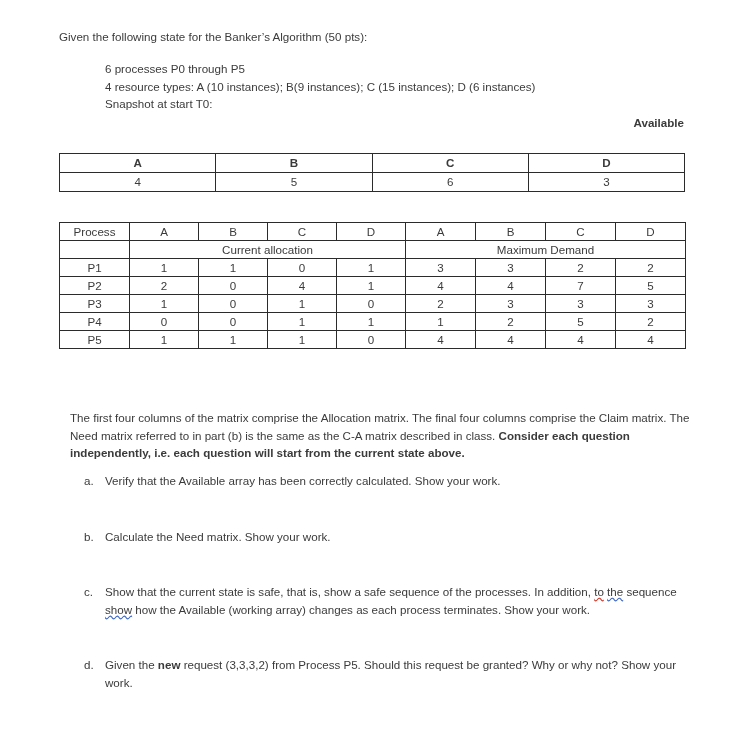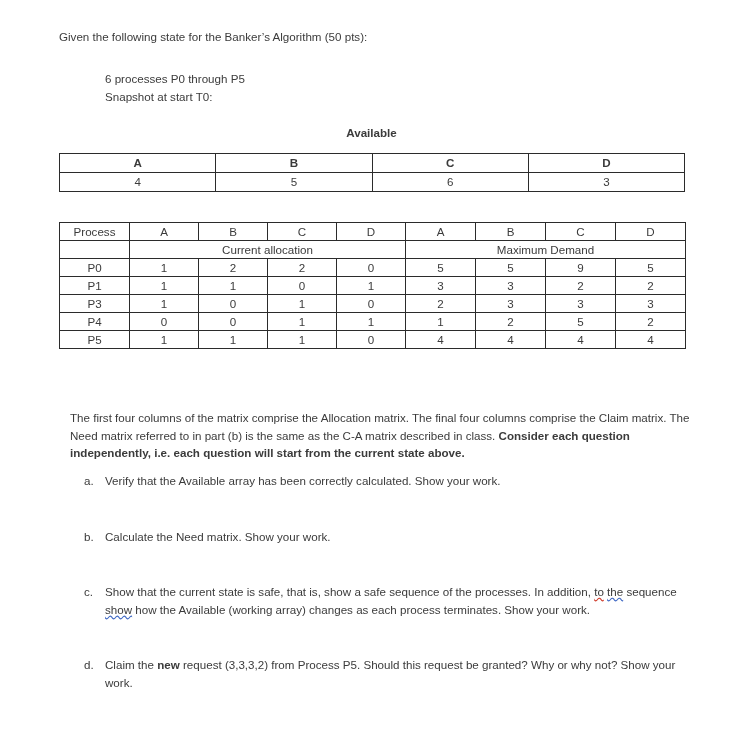--- a/index.html
+++ b/index.html
@@ -26,31 +26,31 @@
   }
   .intro-line {
     position: absolute;
     left: 59px;
     top: 28px;
     width: 640px;
   }
   .indent-block {
     position: absolute;
     left: 105px;
-    top: 70px;
+    top: 60px;
     width: 600px;
   }
   .indent-block div { white-space: nowrap; }
 
   .avail-label {
     position: absolute;
     left: 59px;
-    top: 124px;
+    top: 114px;
     width: 625px;
-    text-align: center;
+    text-align: right;
     font-weight: bold;
   }
 
   table.grid {
     border-collapse: collapse;
     table-layout: fixed;
     position: absolute;
   }
   table.grid td, table.grid th {
     border: 1px solid #2b2b2b;
@@ -122,20 +122,21 @@
 </style>
 </head>
 <body>
 
 <div class="page">
 
   <div class="intro-line">Given the following state for the Banker’s Algorithm (50 pts):</div>
 
   <div class="indent-block">
     <div>6 processes P0 through P5</div>
+    <div>4 resource types: A (10 instances); B(9 instances); C (15 instances); D (6 instances)</div>
     <div>Snapshot at start T0:</div>
   </div>
 
   <div class="avail-label">Available</div>
 
   <table class="grid" id="available-table">
     <tbody>
       <tr>
         <td class="hdr">A</td>
         <td class="hdr">B</td>
@@ -174,40 +175,40 @@
         <td>B</td>
         <td>C</td>
         <td>D</td>
       </tr>
       <tr>
         <td class="blank-cell"></td>
         <td colspan="4" class="group-head">Current allocation</td>
         <td colspan="4" class="group-head">Maximum Demand</td>
       </tr>
       <tr>
-        <td>P0</td>
-        <td>1</td>
-        <td>2</td>
-        <td>2</td>
-        <td>0</td>
+        <td>P1</td>
+        <td>1</td>
+        <td>1</td>
+        <td>0</td>
+        <td>1</td>
+        <td>3</td>
+        <td>3</td>
+        <td>2</td>
+        <td>2</td>
+      </tr>
+      <tr>
+        <td>P2</td>
+        <td>2</td>
+        <td>0</td>
+        <td>4</td>
+        <td>1</td>
+        <td>4</td>
+        <td>4</td>
+        <td>7</td>
         <td>5</td>
-        <td>5</td>
-        <td>9</td>
-        <td>5</td>
-      </tr>
-      <tr>
-        <td>P1</td>
-        <td>1</td>
-        <td>1</td>
-        <td>0</td>
-        <td>1</td>
-        <td>3</td>
-        <td>3</td>
-        <td>2</td>
-        <td>2</td>
       </tr>
       <tr>
         <td>P3</td>
         <td>1</td>
         <td>0</td>
         <td>1</td>
         <td>0</td>
         <td>2</td>
         <td>3</td>
         <td>3</td>
@@ -252,17 +253,17 @@
     <li>
       <span class="marker">b.</span>
       <span class="body">Calculate the Need matrix. Show your work.</span>
     </li>
     <li>
       <span class="marker">c.</span>
       <span class="body"><span>Show that the current state is safe, that is, show a safe sequence of the processes. In addition, </span><span class="sp-red">to</span><span> </span><span class="sp-blue">the</span><span> sequence </span><span class="sp-blue">show</span><span> how the Available (working array) changes as each process terminates. Show your work.</span></span>
     </li>
     <li>
       <span class="marker">d.</span>
-      <span class="body"><span>Claim the </span><b>new</b><span> request (3,3,3,2) from Process P5. Should this request be granted? Why or why not? Show your work.</span></span>
+      <span class="body"><span>Given the </span><b>new</b><span> request (3,3,3,2) from Process P5. Should this request be granted? Why or why not? Show your work.</span></span>
     </li>
   </ol>
 
 </div>
 
 </body></html>

